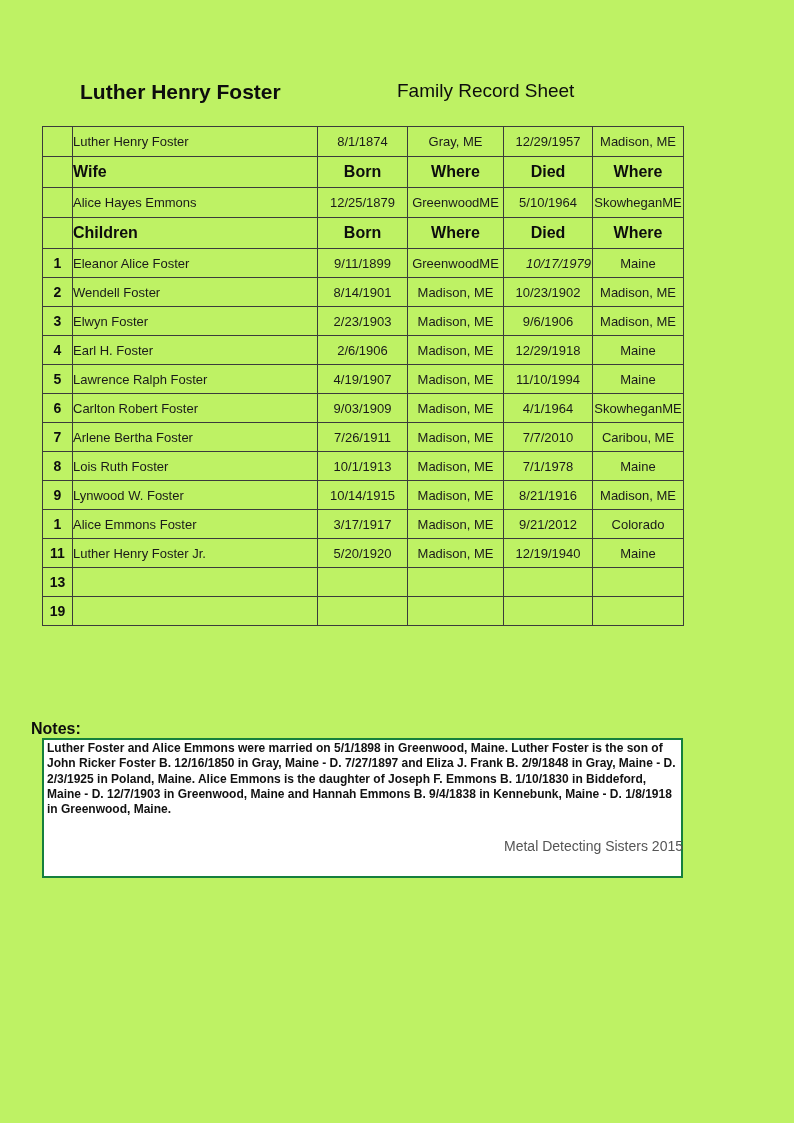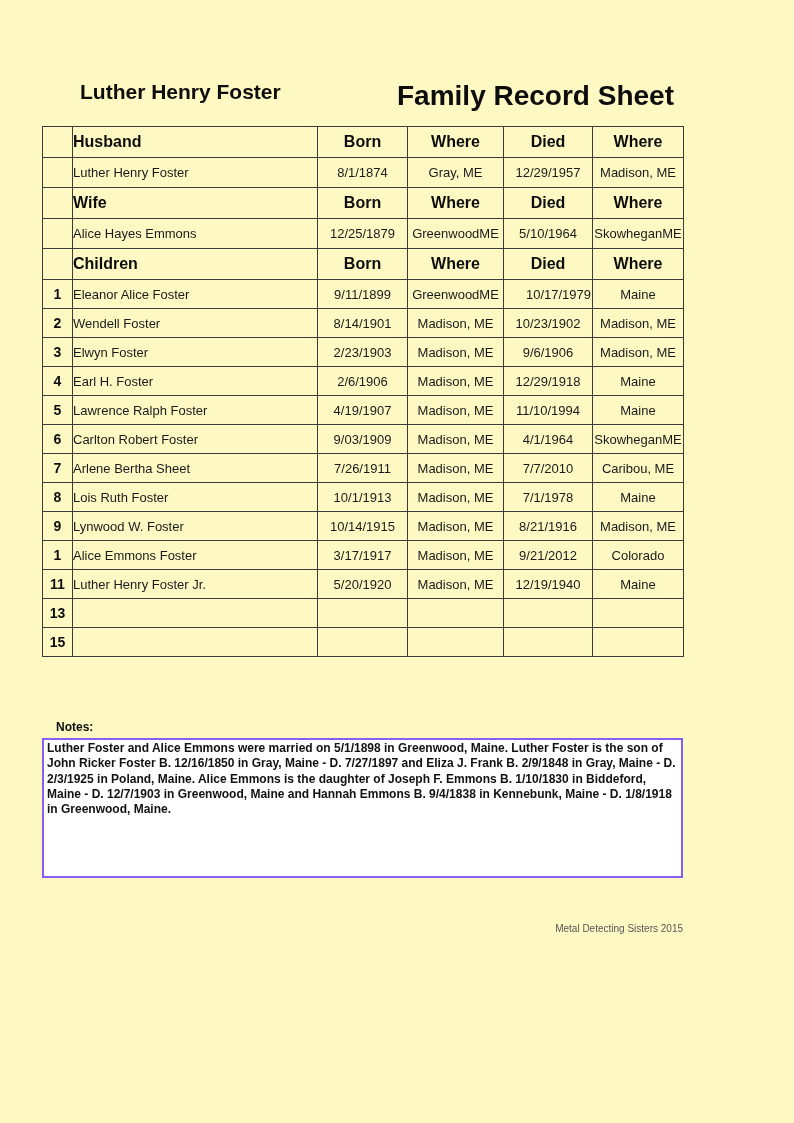--- a/index.html
+++ b/index.html
@@ -5,28 +5,28 @@
   html, body {
     margin: 0;
     padding: 0;
     background: #e8e8e8;
   }
   .page {
     position: relative;
     width: 794px;
     height: 1123px;
     margin: 0 auto;
-    background: #fef9c3;
+    background: #bef264;
     font-family: "Liberation Sans", sans-serif;
     color: #111;
     overflow: hidden;
   }
   .titles { position: absolute; top: 80px; left: 0; width: 100%; height: 28px; }
   .title-left  { position: absolute; left: 80px;  font-size: 21px; font-weight: bold; color: #0d0d0d; white-space: nowrap; }
-  .title-right { position: absolute; left: 397px; font-size: 28px; font-weight: bold; color: #0d0d0d; white-space: nowrap; }
+  .title-right { position: absolute; left: 397px; font-size: 19px; font-weight: normal; color: #0d0d0d; white-space: nowrap; }
 
   table.record-table {
     position: absolute;
     left: 42px;
     top: 126px;
     width: 641px;
     border-collapse: collapse;
     table-layout: fixed;
   }
   table.record-table td {
@@ -61,51 +61,51 @@
   td.name-cell {
     font-size: 13px;
     padding-left: 5px;
     color: #1a1a1a;
   }
   td.val-cell {
     font-size: 13px;
     text-align: center;
     color: #1a1a1a;
   }
-  td.val-cell.align-right { text-align: right; padding-right: 1px; }
+  td.val-cell.align-right { text-align: right; padding-right: 1px; font-style: italic; }
 
   .notes-label {
     position: absolute;
-    left: 56px;
+    left: 31px;
     top: 720px;
-    font-size: 12px;
+    font-size: 16px;
     font-weight: bold;
     color: #0d0d0d;
   }
   .notes-box {
     position: absolute;
     left: 42px;
     top: 738px;
     width: 637px;
     height: 136px;
-    border: 2px solid #8b5cf6;
+    border: 2px solid #15803d;
     background: #fff;
   }
   .notes-text {
     font-size: 12px;
     font-weight: bold;
     line-height: 1.28;
     color: #111;
     padding: 1px 4px 0 3px;
   }
   .footer-credit {
     position: absolute;
-    top: 923px;
+    top: 838px;
     right: 111px;
-    font-size: 10px;
+    font-size: 14px;
     color: #555;
   }
 </style>
 </head>
 <body>
 
 <div class="page">
 
   <div class="titles">
     <span class="title-left">Luther Henry Foster</span>
@@ -115,28 +115,20 @@
   <table class="record-table">
     <colgroup>
       <col style="width:30px">
       <col style="width:245px">
       <col style="width:90px">
       <col style="width:96px">
       <col style="width:89px">
       <col style="width:91px">
     </colgroup>
     <tbody id="record-body">
-        <tr class="section-header">
-          <td class="num-cell"></td>
-          <td class="label-cell">Husband</td>
-          <td class="col-head">Born</td>
-          <td class="col-head">Where</td>
-          <td class="col-head">Died</td>
-          <td class="col-head">Where</td>
-        </tr>
         <tr class="person-row">
           <td class="num-cell"></td>
           <td class="name-cell">Luther Henry Foster</td>
           <td class="val-cell">8/1/1874</td>
           <td class="val-cell">Gray, ME</td>
           <td class="val-cell">12/29/1957</td>
           <td class="val-cell">Madison, ME</td>
         </tr>
         <tr class="section-header">
           <td class="num-cell"></td>
@@ -205,21 +197,21 @@
         <tr class="child-row">
           <td class="num-cell">6</td>
           <td class="name-cell">Carlton Robert Foster</td>
           <td class="val-cell">9/03/1909</td>
           <td class="val-cell">Madison, ME</td>
           <td class="val-cell">4/1/1964</td>
           <td class="val-cell">SkowheganME</td>
         </tr>
         <tr class="child-row">
           <td class="num-cell">7</td>
-          <td class="name-cell">Arlene Bertha Sheet</td>
+          <td class="name-cell">Arlene Bertha Foster</td>
           <td class="val-cell">7/26/1911</td>
           <td class="val-cell">Madison, ME</td>
           <td class="val-cell">7/7/2010</td>
           <td class="val-cell">Caribou, ME</td>
         </tr>
         <tr class="child-row">
           <td class="num-cell">8</td>
           <td class="name-cell">Lois Ruth Foster</td>
           <td class="val-cell">10/1/1913</td>
           <td class="val-cell">Madison, ME</td>
@@ -252,21 +244,21 @@
         </tr>
         <tr class="child-row">
           <td class="num-cell">13</td>
           <td class="name-cell"></td>
           <td class="val-cell"></td>
           <td class="val-cell"></td>
           <td class="val-cell"></td>
           <td class="val-cell"></td>
         </tr>
         <tr class="child-row">
-          <td class="num-cell">15</td>
+          <td class="num-cell">19</td>
           <td class="name-cell"></td>
           <td class="val-cell"></td>
           <td class="val-cell"></td>
           <td class="val-cell"></td>
           <td class="val-cell"></td>
         </tr>
       </tbody>
   </table>
 
   <div class="notes-label">Notes:</div>

